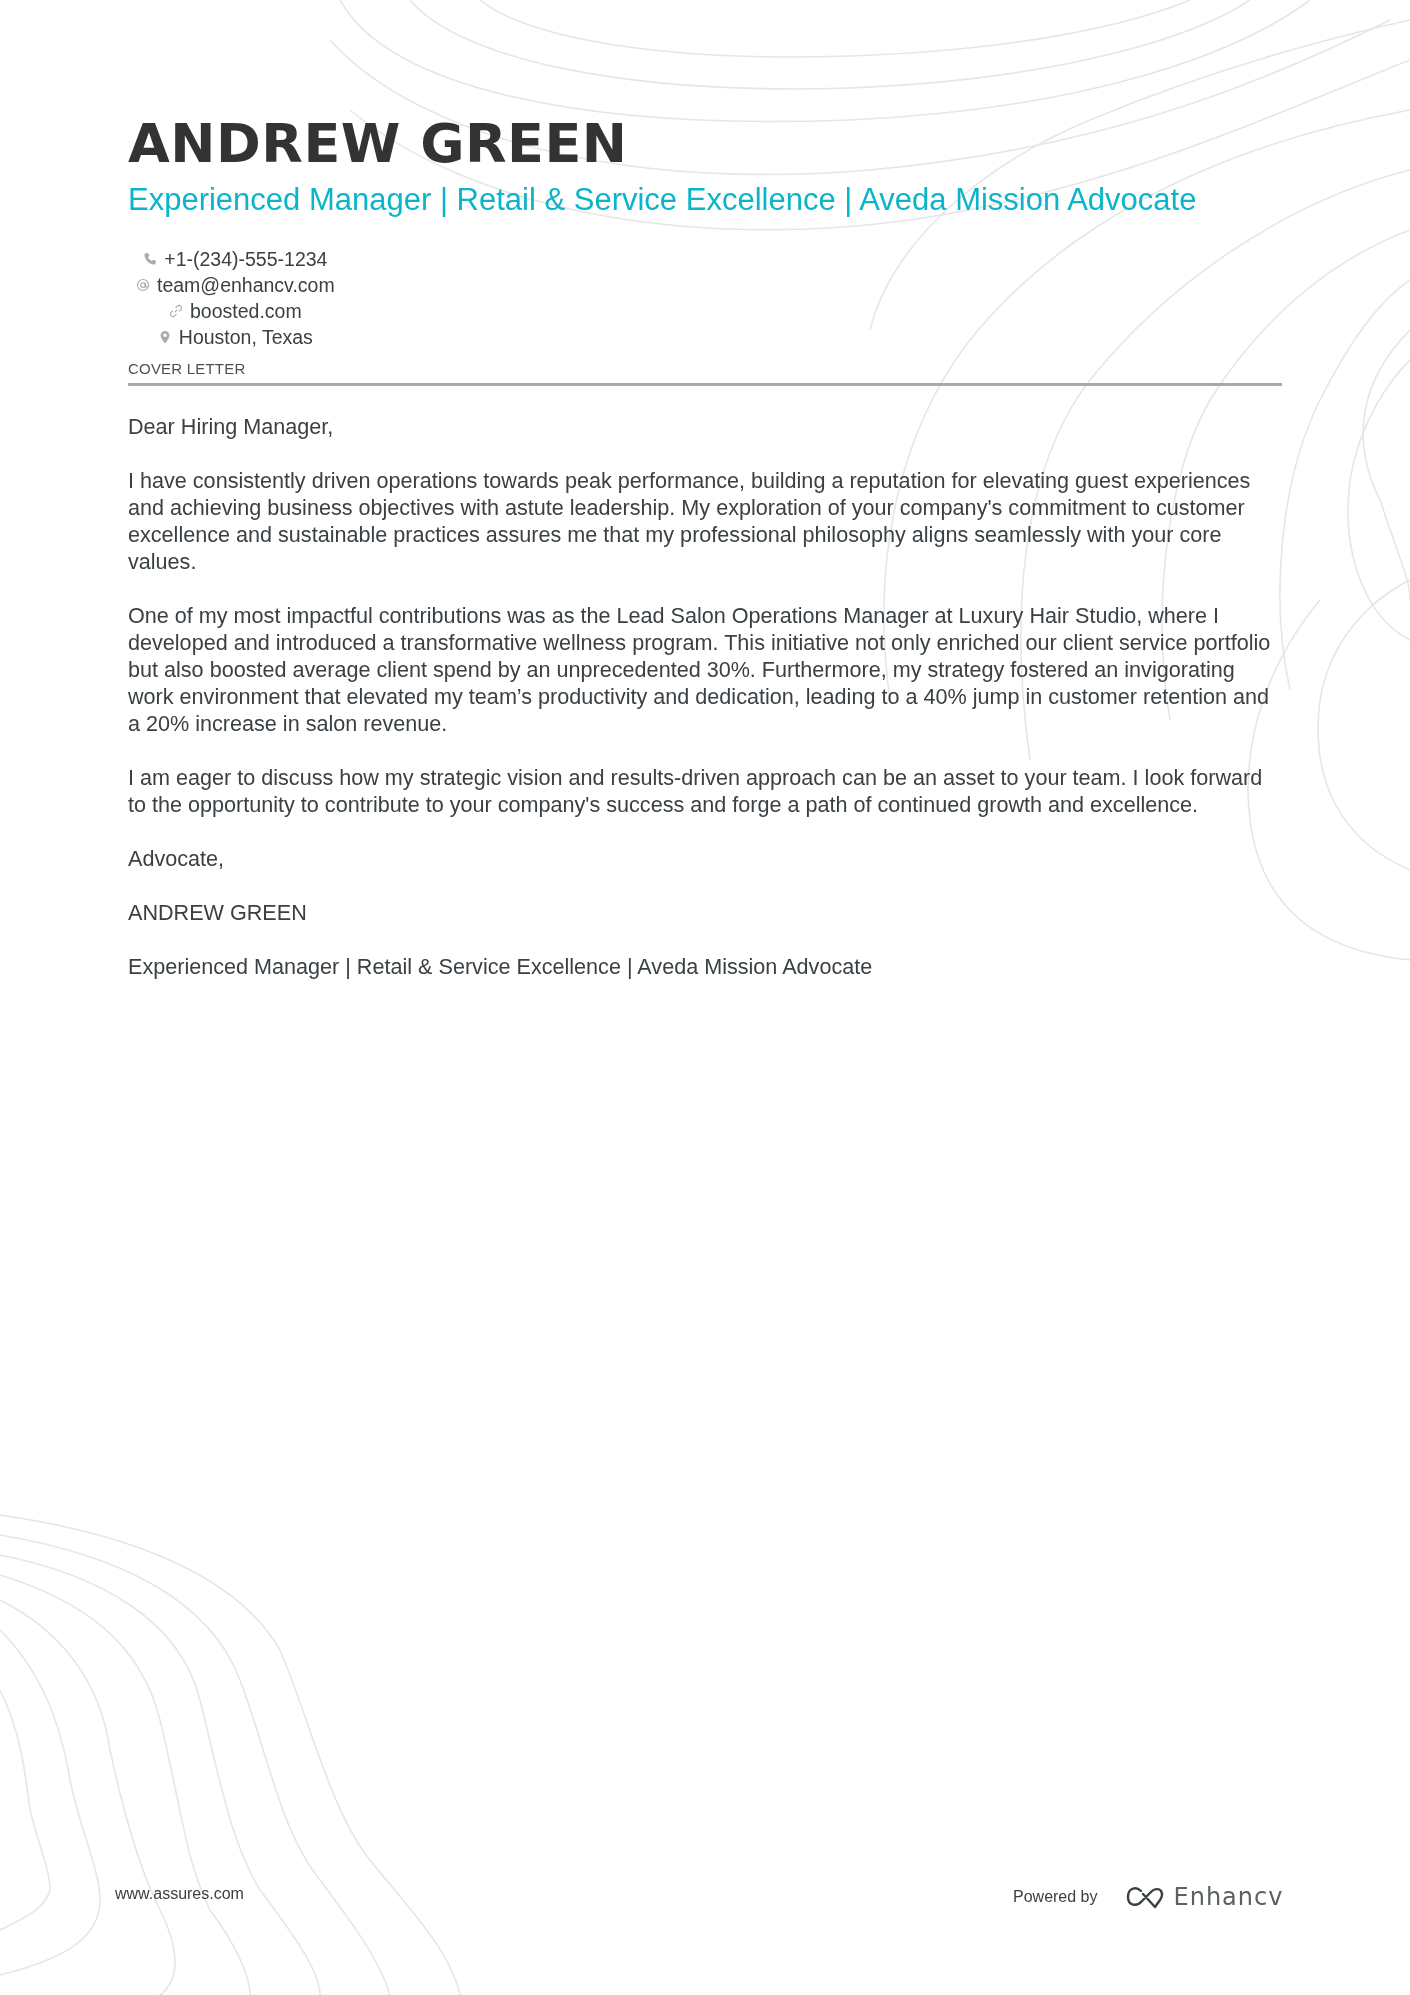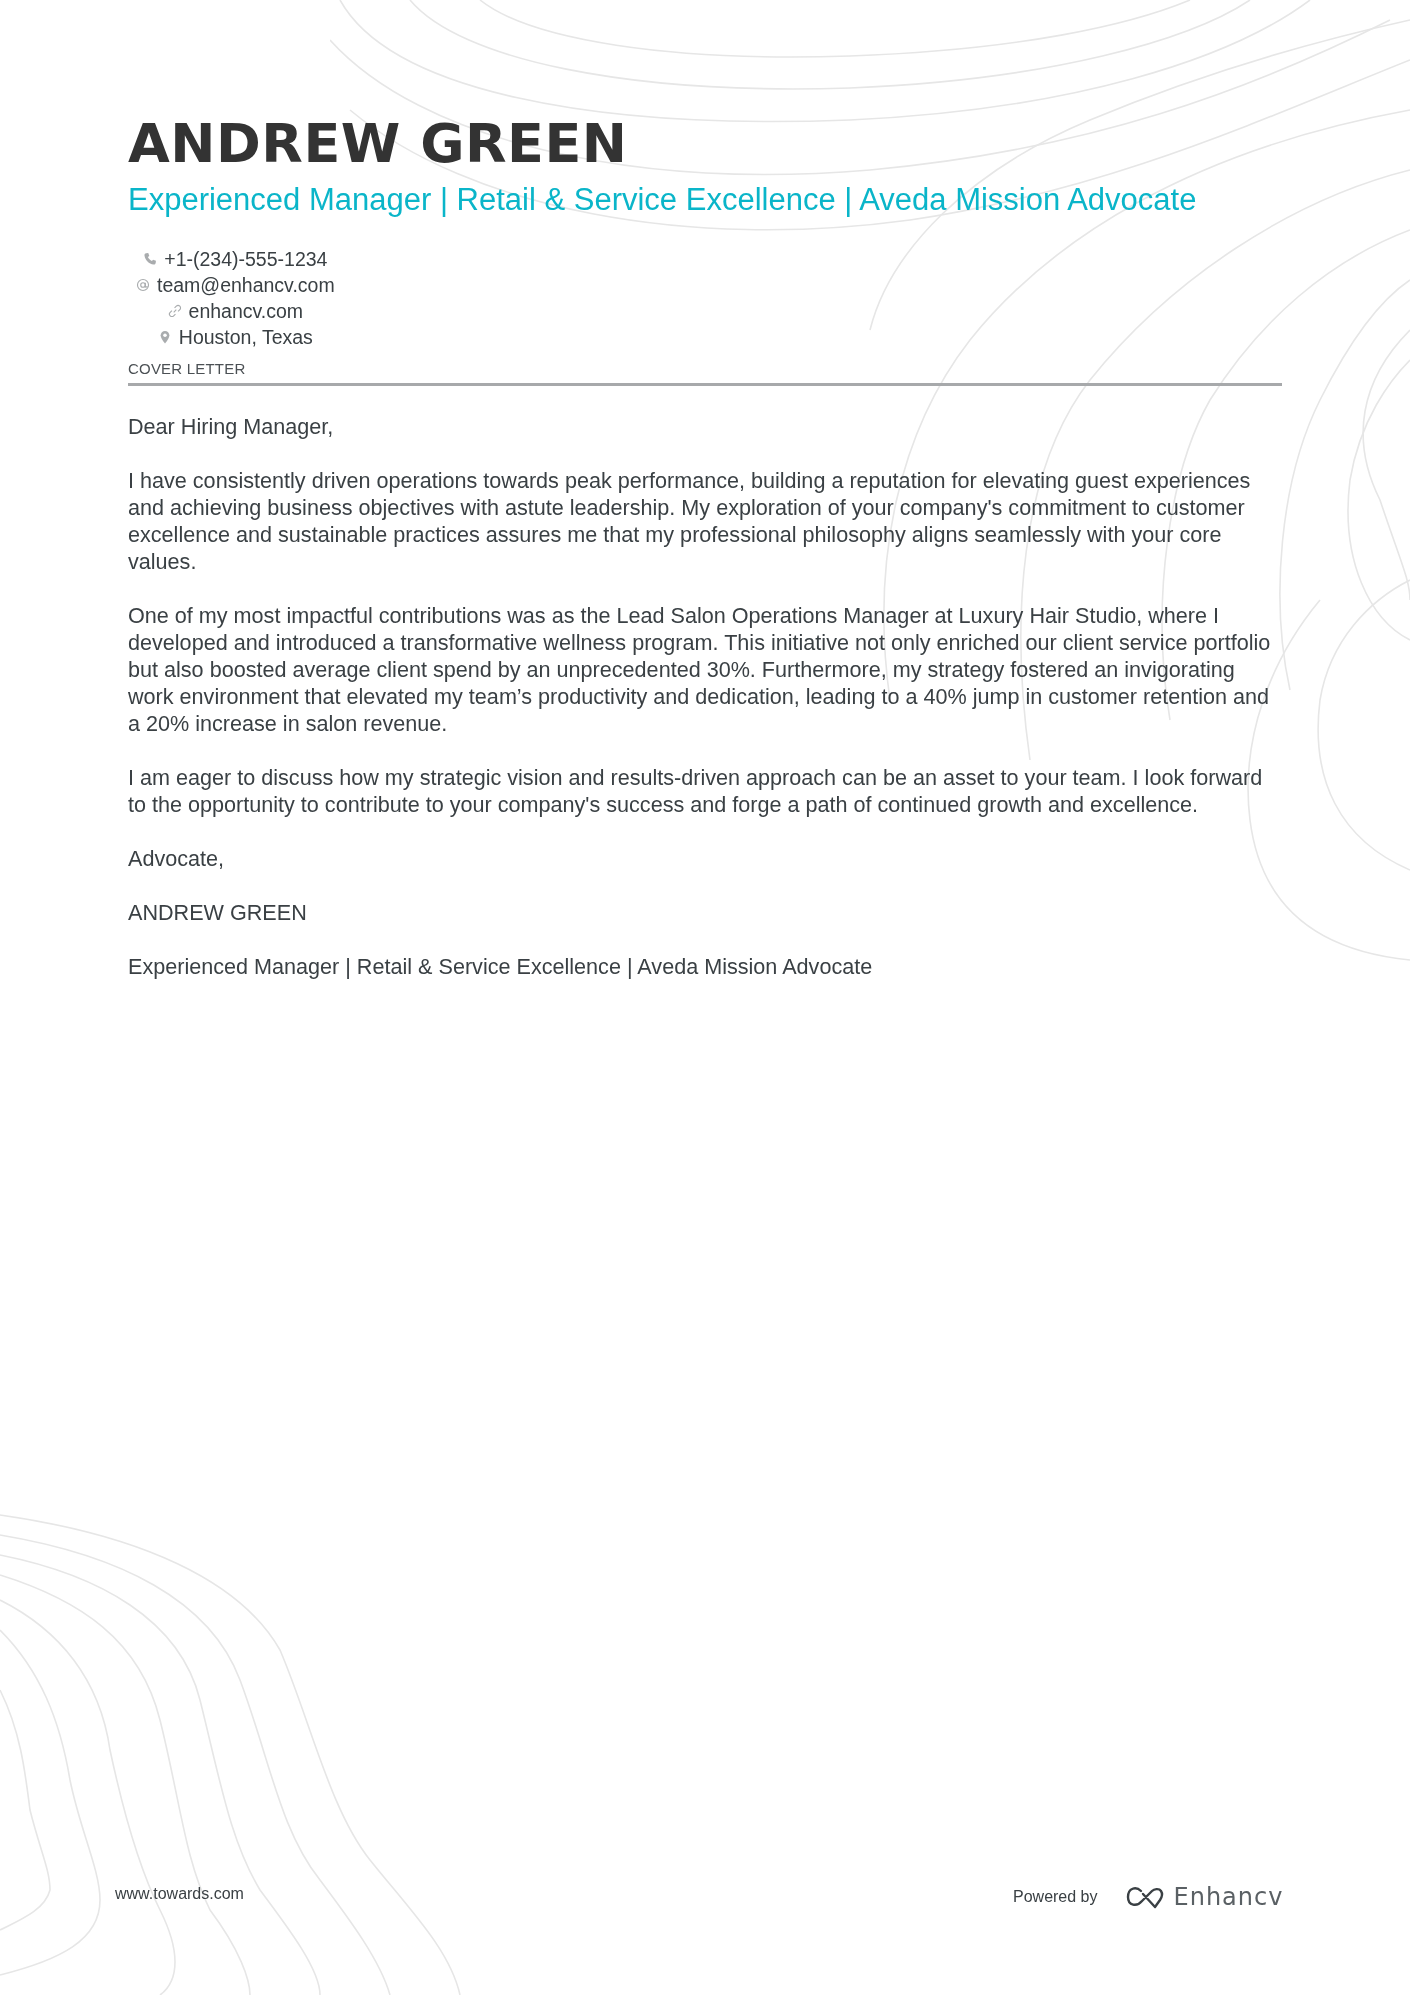--- a/index.html
+++ b/index.html
@@ -182,21 +182,21 @@
         <path d="M10.6 5.5 L10.6 9.5 C10.6 10.8 12.6 10.8 12.8 9.2" fill="none" stroke="#a9acae" stroke-width="1.3"></path>
       </svg>
       <span>team@enhancv.com</span>
     </div>
     <div class="contact-item">
       <svg viewBox="0 0 16 16">
         <path d="M6.5 9.5 L9.5 6.5" stroke="#a9acae" stroke-width="1.3" fill="none"></path>
         <path d="M7.5 4.5 L9.5 2.5 C10.6 1.4 12.4 1.4 13.5 2.5 C14.6 3.6 14.6 5.4 13.5 6.5 L11.5 8.5" stroke="#a9acae" stroke-width="1.3" fill="none"></path>
         <path d="M8.5 11.5 L6.5 13.5 C5.4 14.6 3.6 14.6 2.5 13.5 C1.4 12.4 1.4 10.6 2.5 9.5 L4.5 7.5" stroke="#a9acae" stroke-width="1.3" fill="none"></path>
       </svg>
-      <span>enhancv.com</span>
+      <span>boosted.com</span>
     </div>
     <div class="contact-item">
       <svg viewBox="0 0 16 16">
         <path d="M8 15.5 C5 11.5 3 8.8 3 6 C3 3.2 5.2 1 8 1 C10.8 1 13 3.2 13 6 C13 8.8 11 11.5 8 15.5 Z" fill="#a9acae"></path>
         <circle cx="8" cy="6" r="2" fill="#ffffff"></circle>
       </svg>
       <span>Houston, Texas</span>
     </div>
   </div>
 
@@ -207,21 +207,21 @@
     <p>Dear Hiring Manager,</p>
     <p>I have consistently driven operations towards peak performance, building a reputation for elevating guest experiences and achieving business objectives with astute leadership. My exploration of your company's commitment to customer excellence and sustainable practices assures me that my professional philosophy aligns seamlessly with your core values.</p>
     <p>One of my most impactful contributions was as the Lead Salon Operations Manager at Luxury Hair Studio, where I developed and introduced a transformative wellness program. This initiative not only enriched our client service portfolio but also boosted average client spend by an unprecedented 30%. Furthermore, my strategy fostered an invigorating work environment that elevated my team’s productivity and dedication, leading to a 40% jump in customer retention and a 20% increase in salon revenue.</p>
     <p>I am eager to discuss how my strategic vision and results-driven approach can be an asset to your team. I look forward to the opportunity to contribute to your company's success and forge a path of continued growth and excellence.</p>
     <p>Advocate,</p>
     <p>ANDREW GREEN</p>
     <p>Experienced Manager | Retail &amp; Service Excellence | Aveda Mission Advocate</p>
   </div>
 </div>
 
-<div class="footer-site">www.towards.com</div>
+<div class="footer-site">www.assures.com</div>
 
 <div class="footer-powered">
   <span>Powered by</span>
   <svg class="brand-logo" viewBox="0 0 48 24">
     <path d="M 15 6 C 10 1, 2 3, 2 12 C 2 21, 11 22, 16 16 L 26 6 C 28 4, 33 3, 35 6 C 37 9, 36 12, 34 15 L 29 22 L 17 9" fill="none" stroke="#3a4044" stroke-width="2.4" stroke-linecap="round" stroke-linejoin="round"></path>
   </svg>
   <span class="brand-name">Enhancv</span>
 </div>
 
 </body></html>

